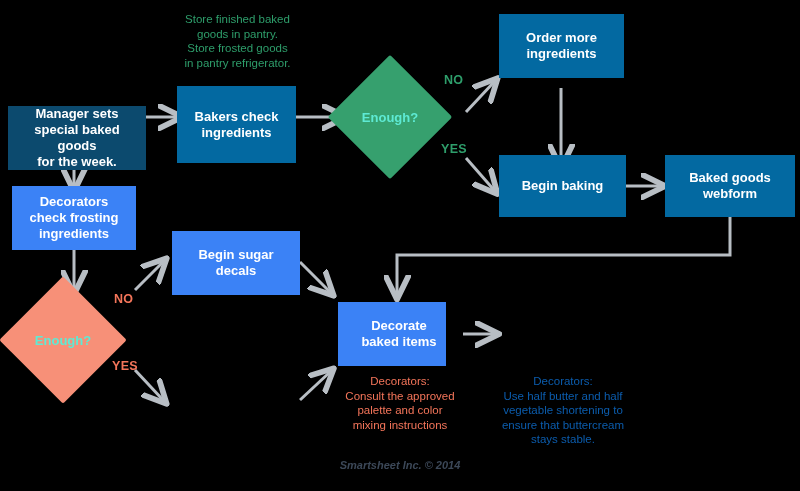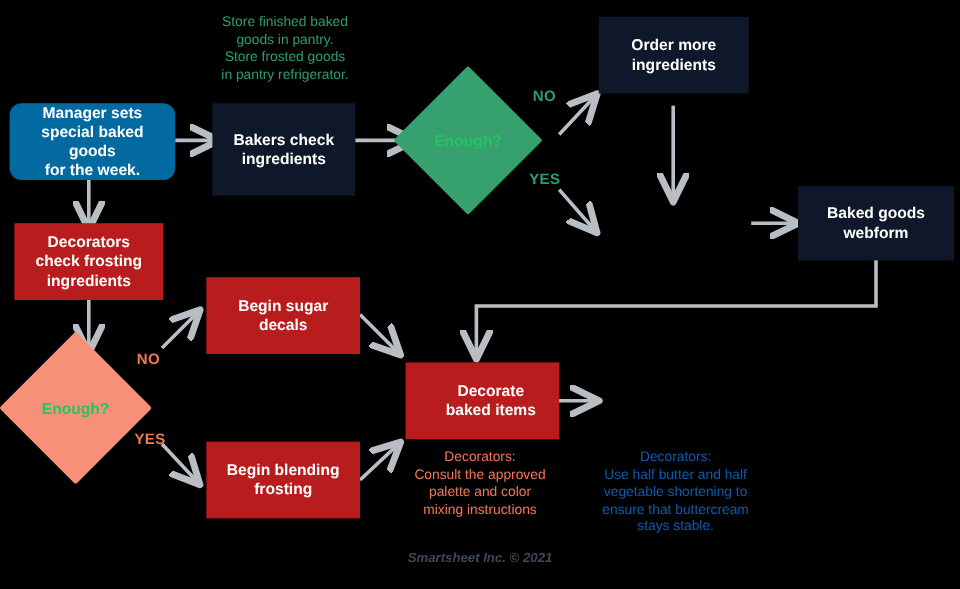--- a/index.html
+++ b/index.html
@@ -24,43 +24,43 @@
     justify-content: center;
     text-align: center;
     color: #ffffff;
     font-weight: bold;
     font-size: 13px;
     line-height: 1.22;
     box-sizing: border-box;
     padding: 4px 6px;
     white-space: pre-line;
   }
-  .node.blue   { background: #0369a1; border-radius: 10px; }
-  .node.green  { background: #0f172a; border-radius: 0; }
-  .node.salmon { background: #b91c1c; border-radius: 0; }
+  .node.blue   { background: #0c4a6e; border-radius: 0; margin-top: 20px; }
+  .node.green  { background: #0369a1; border-radius: 0; }
+  .node.salmon { background: #3b82f6; border-radius: 0; }
 
   
   .diamond {
     position: absolute;
     display: flex;
     align-items: center;
     justify-content: center;
   }
   .diamond .shape {
     position: absolute;
     inset: 0;
     transform: rotate(45deg);
     border-radius: 2px;
   }
   .diamond.green  .shape { background: #36A06E; }
   .diamond.salmon .shape { background: #F79078; }
   .diamond .dlabel {
     position: relative;
     z-index: 2;
-    color: #22c55e;
+    color: #5eead4;
     font-weight: bold;
     font-size: 13px;
     text-align: center;
   }
 
   
   .note {
     position: absolute;
     text-align: center;
     font-weight: normal;
@@ -167,35 +167,34 @@
   <div class="node blue" style="left:8px; top:86px; width:138px; height:64px;">Manager sets
 special baked goods
 for the week.</div>
 
   <div class="node green" style="left:177px; top:86px; width:119px; height:77px;">Bakers check
 ingredients</div>
 
   <div class="node green" style="left:499px; top:14px; width:125px; height:64px;">Order more
 ingredients</div>
 
+  <div class="node green" style="left:499px; top:155px; width:127px; height:62px;">Begin baking</div>
 
   <div class="node green" style="left:665px; top:155px; width:130px; height:62px;">Baked goods
 webform</div>
 
   <div class="node salmon" style="left:12px; top:186px; width:124px; height:64px;">Decorators
 check frosting
 ingredients</div>
 
   <div class="node salmon" style="left:172px; top:231px; width:128px; height:64px;">Begin sugar
 decals</div>
 
-  <div class="node salmon" style="left:172px; top:368px; width:128px; height:64px;">Begin blending
-frosting</div>
-
-  <div class="node salmon" style="left:338px; top:302px; width:128px; height:64px;padding-left:20px;">Decorate
+
+  <div class="node salmon" style="left:338px; top:302px; width:108px; height:64px;padding-left:20px;">Decorate
 baked items</div>
 
 
   <div class="diamond green" style="left:346px; top:73px; width:88px; height:88px;">
     <div class="shape"></div>
     <div class="dlabel">Enough?</div>
   </div>
 
   <div class="diamond salmon" style="left:18px; top:295px; width:90px; height:90px;">
     <div class="shape"></div>
@@ -203,15 +202,15 @@
   </div>
 
   <div class="branch green" style="left:444px; top:73px;">NO</div>
 
   <div class="branch green" style="left:441px; top:142px;">YES</div>
 
   <div class="branch salmon" style="left:114px; top:292px;">NO</div>
 
   <div class="branch salmon" style="left:112px; top:359px;">YES</div>
 
-  <div id="credit">Smartsheet Inc. © 2021</div>
+  <div id="credit">Smartsheet Inc. © 2014</div>
 
 </div>
 
 </body></html>

